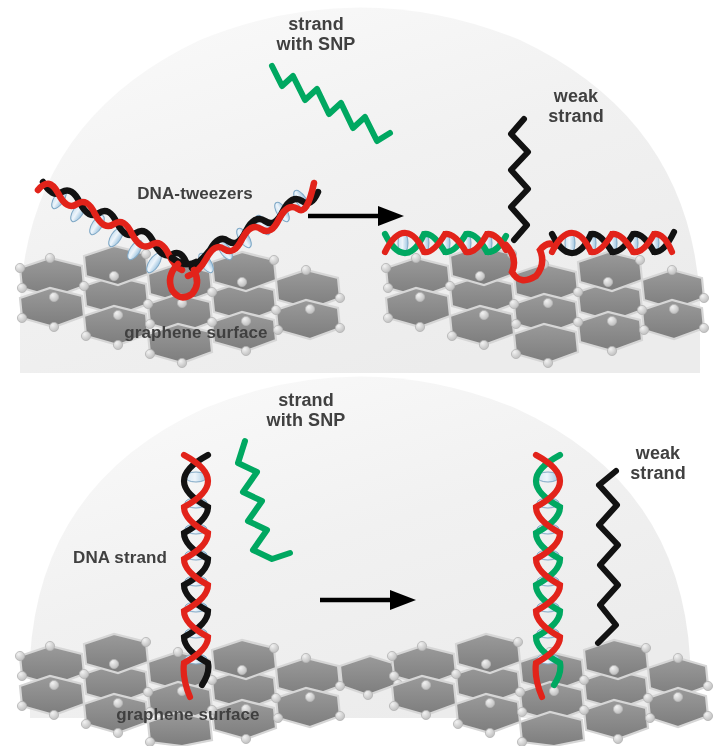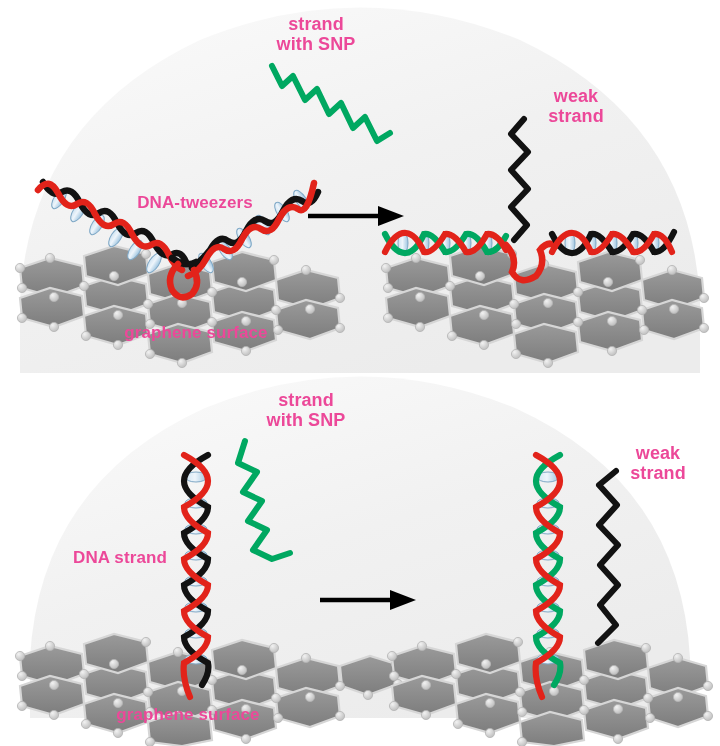--- a/index.html
+++ b/index.html
@@ -29,21 +29,21 @@
   #panel-bottom { top: 373px; }
   .panel-svg {
     position: absolute;
     top: 0;
     left: 0;
     display: block;
   }
   .lbl {
     position: absolute;
     font-family: "Liberation Sans", sans-serif;
-    color: #ec4899;
+    color: #404040;
     font-weight: 700;
     line-height: 1.12;
     text-align: center;
     white-space: pre-line;
     letter-spacing: 0.1px;
   }
   .lbl-18 { font-size: 18px; }
   .lbl-17 { font-size: 17px; }
 </style>
 </head>
@@ -266,21 +266,21 @@
         <polygon points="378,206 404,216 378,226" fill="#000000"></polygon>
       </g>
     </svg>
 
     <div class="lbl lbl-18" style="left:262px; top:14px; width:108px;">strand
 with SNP</div>
 
     <div class="lbl lbl-18" style="left:528px; top:86px; width:96px;">weak
 strand</div>
 
-    <div class="lbl lbl-17" style="left:120px; top:193px; width:150px;">DNA-tweezers</div>
+    <div class="lbl lbl-17" style="left:120px; top:184px; width:150px;">DNA-tweezers</div>
 
     <div class="lbl lbl-17" style="left:106px; top:323px; width:180px;">graphene surface</div>
   </div>
 
   <div class="panel" id="panel-bottom">
     <svg class="panel-svg" width="720" height="373" viewBox="0 0 720 373">
       <defs>
         <linearGradient id="domeGradB" x1="0" y1="0" x2="0.6" y2="1">
           <stop offset="0%" stop-color="#fbfbfb"></stop>
           <stop offset="55%" stop-color="#f1f1f1"></stop>

